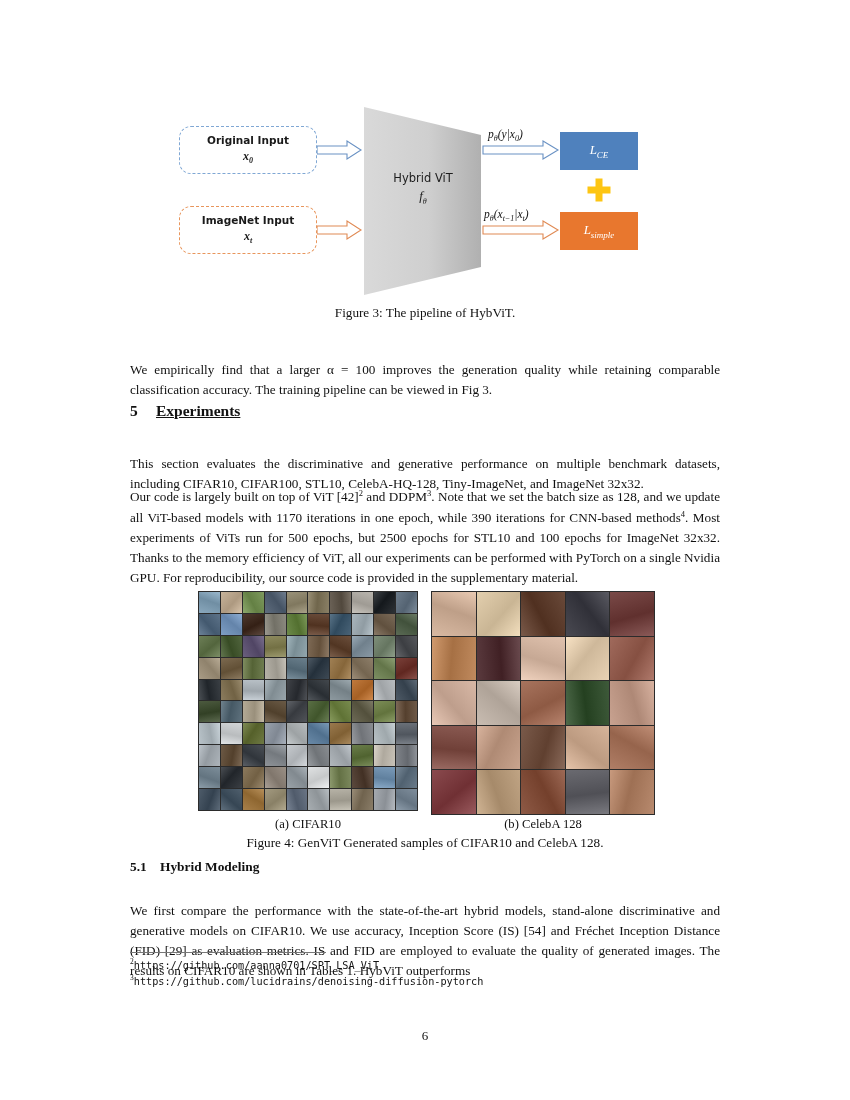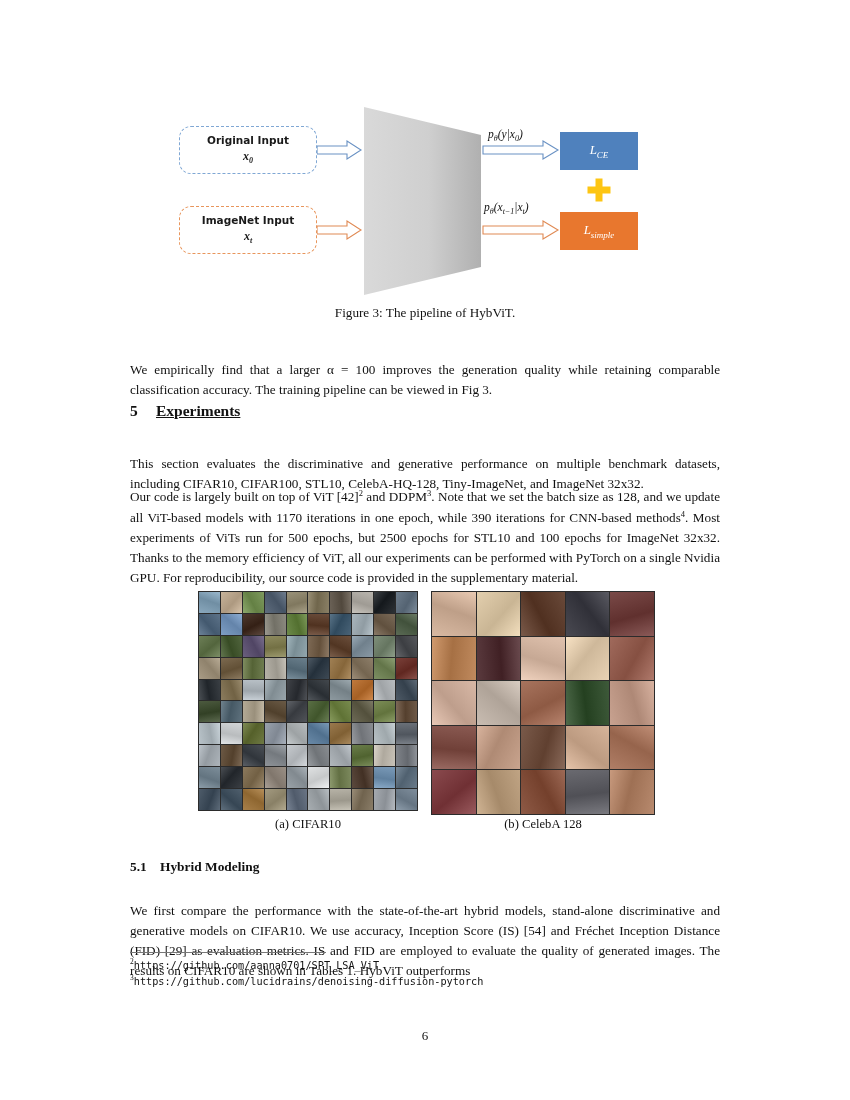--- a/index.html
+++ b/index.html
@@ -136,21 +136,21 @@
   .prob-label {
     position: absolute;
     font-family: "Liberation Serif", serif;
     font-style: italic;
     font-size: 11.5px;
     color: #111;
     white-space: nowrap;
   }
   .prob-label sub { font-size: 8px; font-style: italic; }
   .prob-1 { left: 323px; top: 28px; }
-  .prob-2 { left: 319px; top: 101px; }
+  .prob-2 { left: 319px; top: 108px; }
 
   
   .caption {
     position: absolute;
     width: 590px;
     left: 130px;
     text-align: center;
     font-size: 13.2px;
     line-height: 1.45;
   }
@@ -296,20 +296,24 @@
 
     <div class="in-box diff">
       <span>ImageNet Input</span>
       <span class="sym"><i>x</i><sub>t</sub></span>
     </div>
 
     <div class="trap">
       <svg width="122" height="192" viewBox="0 0 122 192">
         <polygon points="2,2 119,30 119,162 2,190" fill="url(#trapGrad)" stroke="none"></polygon>
       </svg>
+      <div class="trap-label">
+        <div>Hybrid ViT</div>
+        <div class="f"><i>f</i><sub style="font-size:8px">θ</sub></div>
+      </div>
     </div>
 
     <div class="prob-label prob-1"><i>p</i><sub>θ</sub><span>(y|x</span><sub>0</sub><span>)</span></div>
 
     <div class="prob-label prob-2"><i>p</i><sub>θ</sub><span>(x</span><sub>t−1</sub><span>|x</span><sub>t</sub><span>)</span></div>
 
     <div class="loss-box loss-ce">
       <span><i>L</i><sub>CE</sub></span>
     </div>
 
@@ -461,20 +465,21 @@
         <div class="cell" style="background: linear-gradient(140deg, rgb(138, 74, 78) 0%, rgb(112, 48, 52) 55%, rgb(154, 90, 94) 100%);"></div>
         <div class="cell" style="background: linear-gradient(251deg, rgb(192, 164, 132) 0%, rgb(166, 138, 106) 55%, rgb(208, 180, 148) 100%);"></div>
         <div class="cell" style="background: linear-gradient(62deg, rgb(142, 90, 70) 0%, rgb(116, 64, 44) 55%, rgb(158, 106, 86) 100%);"></div>
         <div class="cell" style="background: linear-gradient(173deg, rgb(106, 106, 112) 0%, rgb(80, 80, 86) 55%, rgb(122, 122, 128) 100%);"></div>
         <div class="cell" style="background: linear-gradient(284deg, rgb(184, 138, 110) 0%, rgb(158, 112, 84) 55%, rgb(200, 154, 126) 100%);"></div>
       </div>
   </div>
 
   <div class="subcap" id="cifar-subcap">(a) CIFAR10</div>
   <div class="subcap" id="celeba-subcap">(b) CelebA 128</div>
+  <div class="caption" id="fig4-caption">Figure 4: GenViT Generated samples of CIFAR10 and CelebA 128.</div>
 
   <h3 class="subsection" style="top:859px;"><span class="num">5.1</span><span>Hybrid Modeling</span></h3>
 
   <p class="para" style="top:888px;">We first compare the performance with the state-of-the-art hybrid models, stand-alone discriminative and generative models on CIFAR10.  We use accuracy, Inception Score (IS) [54] and Fréchet Inception Distance (FID) [29] as evaluation metrics.  IS and FID are employed to evaluate the quality of generated images. The results on CIFAR10 are shown in Tables 1. HybViT outperforms</p>
 
   <div class="fn-rule"></div>
   <div class="footnotes">
     <div class="footnote"><span class="mark">2</span><span class="mono">https://github.com/aanna0701/SPT_LSA_ViT</span></div>
     <div class="footnote"><span class="mark">3</span><span class="mono">https://github.com/lucidrains/denoising-diffusion-pytorch</span></div>
   </div>

